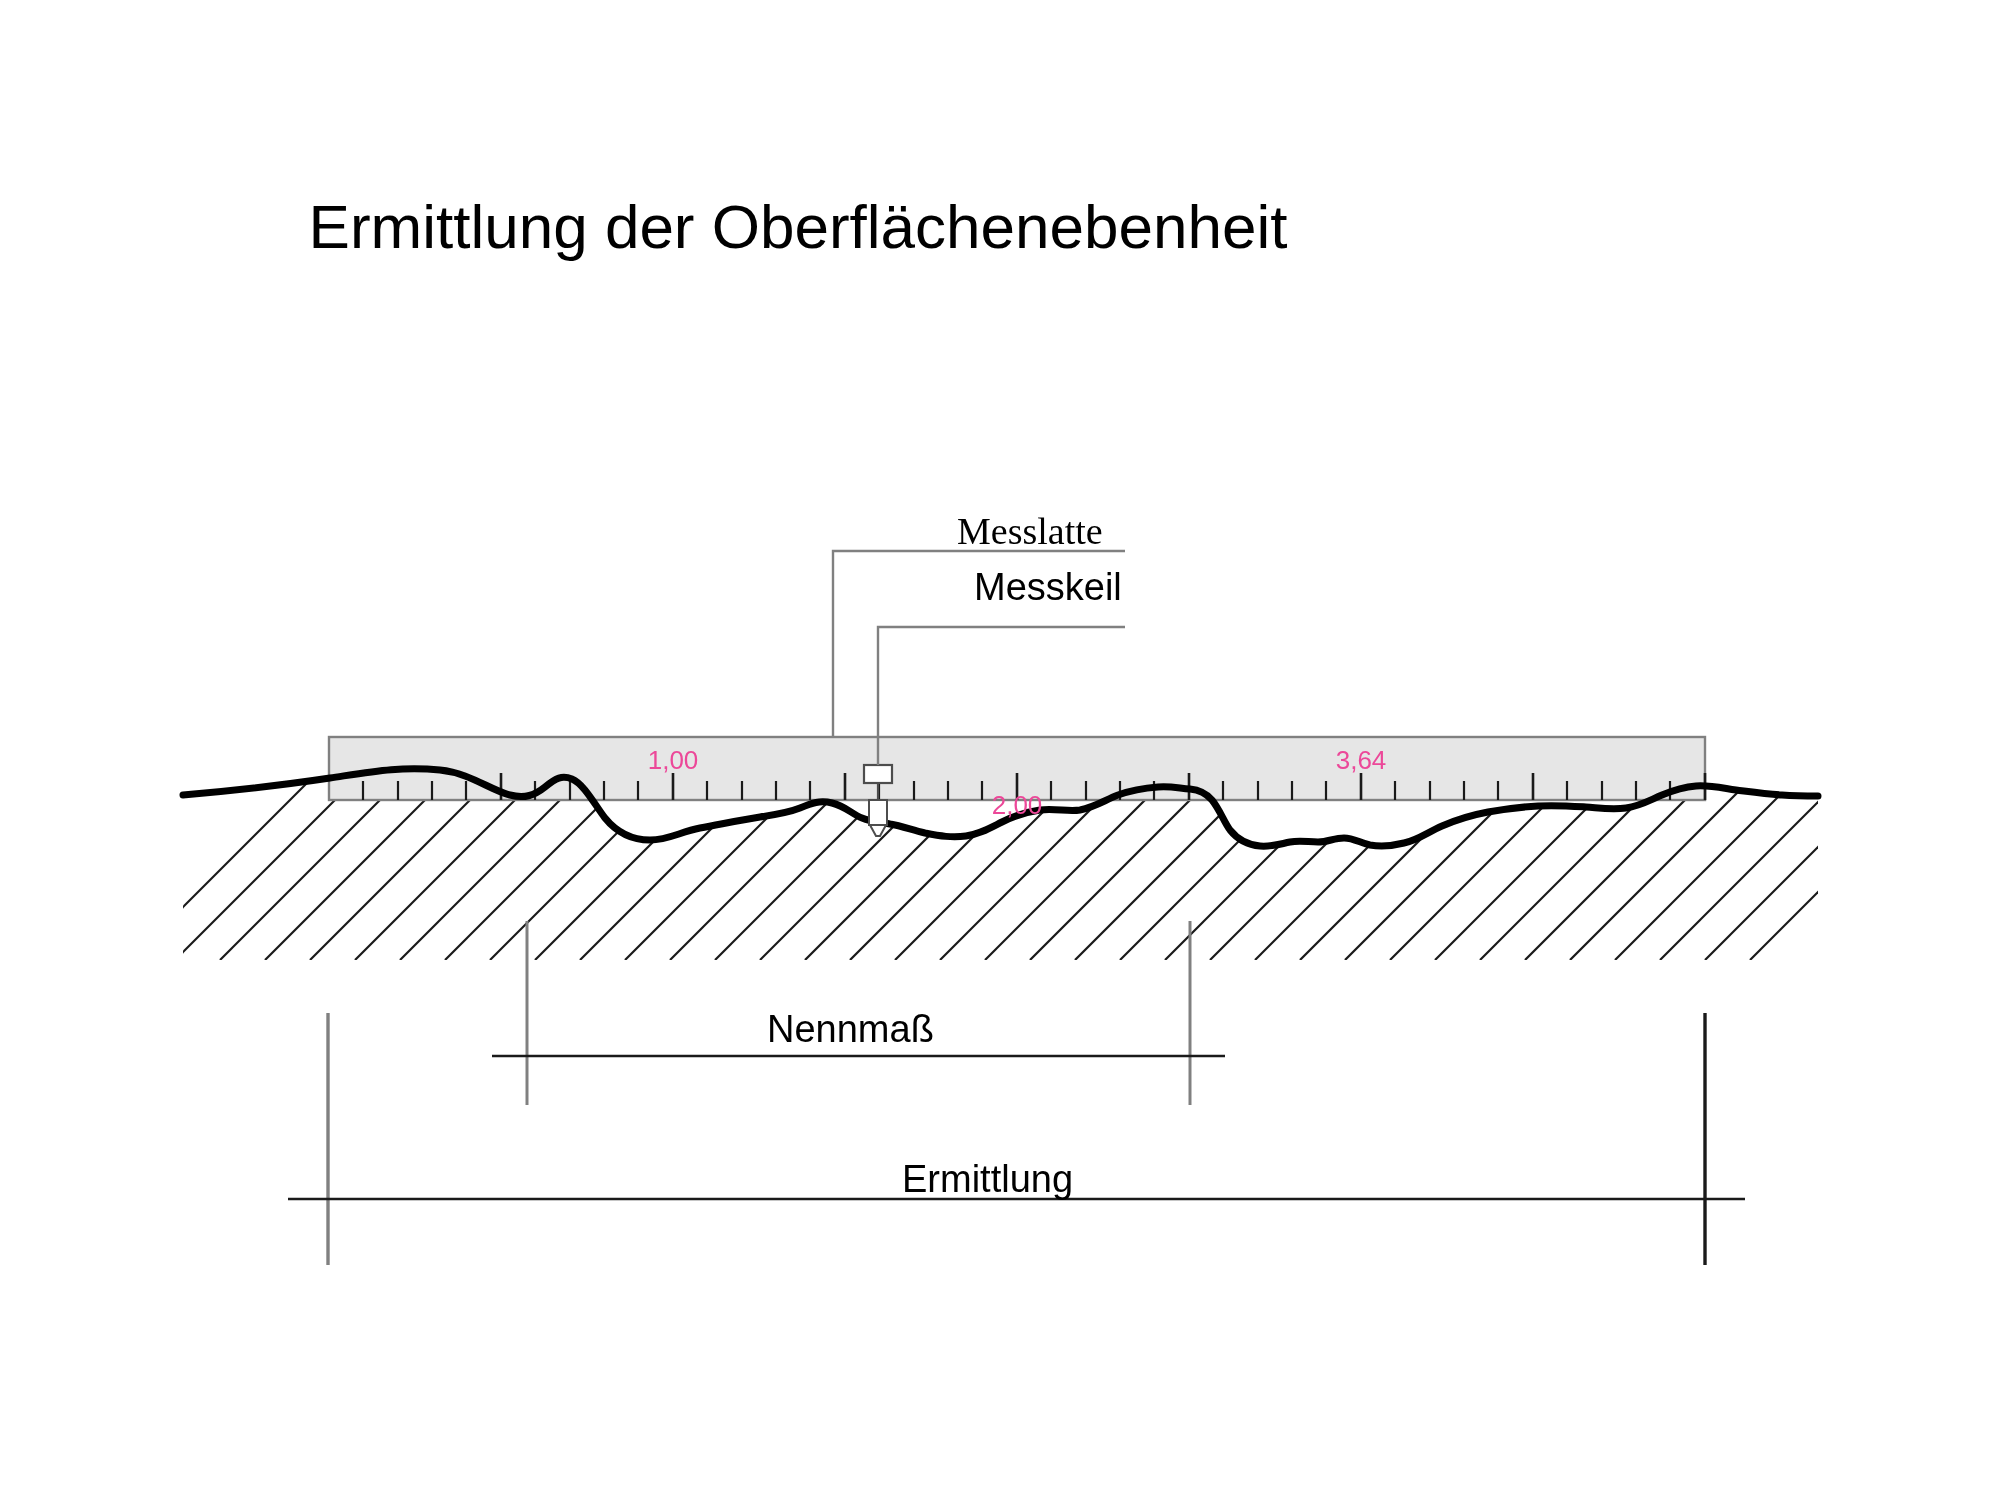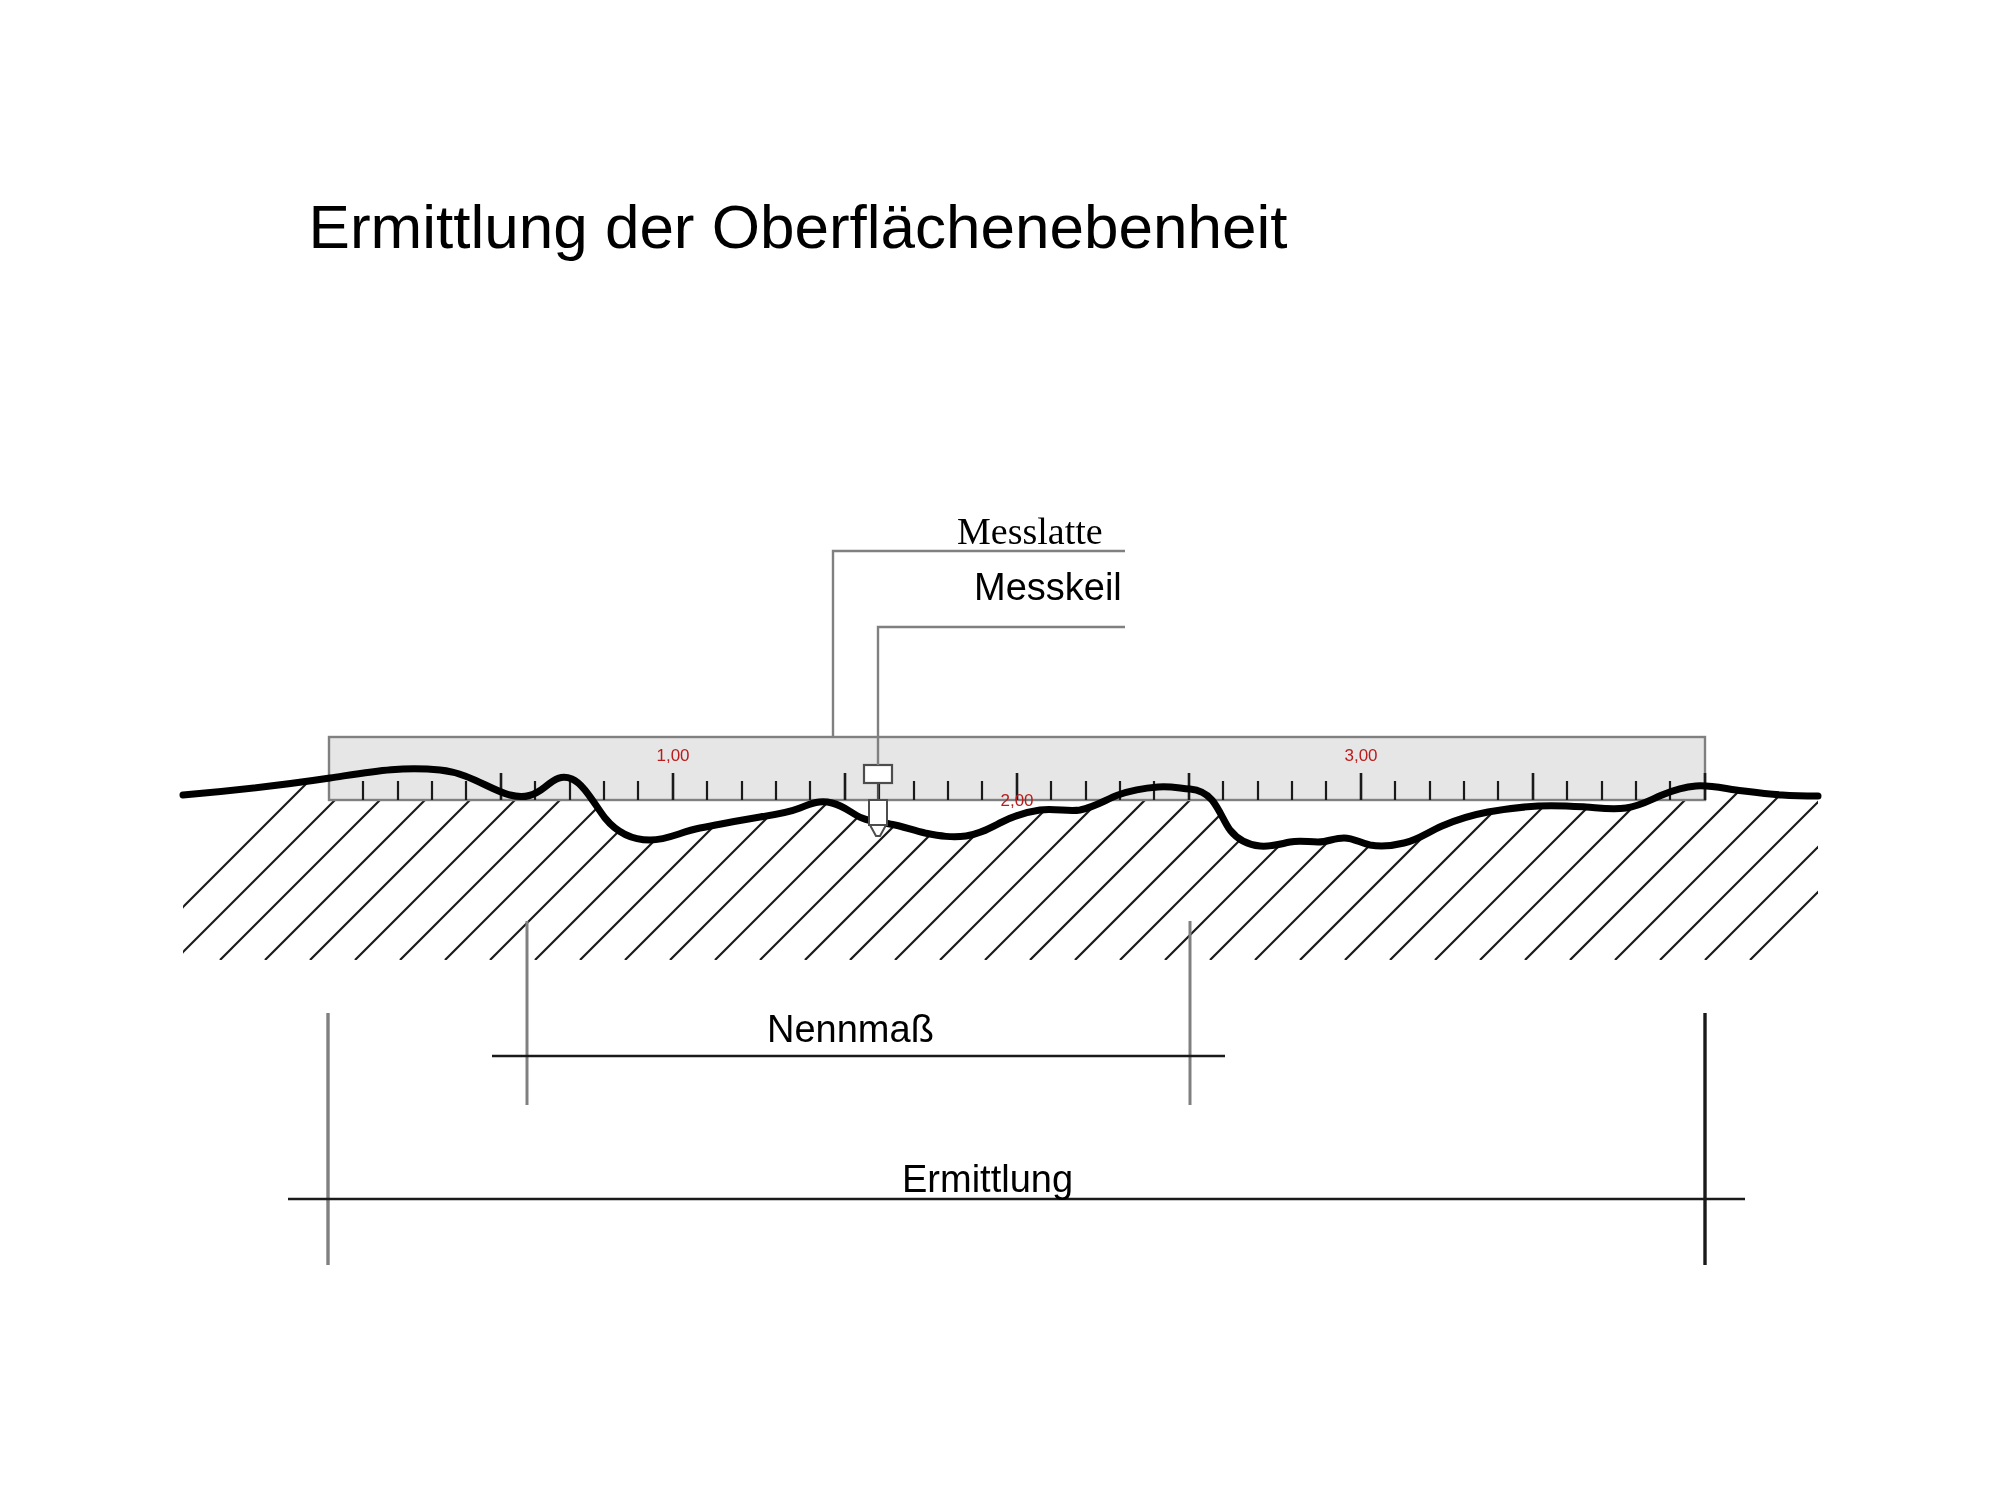--- a/index.html
+++ b/index.html
@@ -43,22 +43,22 @@
     color: #000000;
     white-space: nowrap;
     line-height: 1;
   }
   .lbl-messlatte { left: 957px; top: 512px; font-family: Liberation Serif, serif; }
   .lbl-messkeil  { left: 974px; top: 568px; }
   .lbl-nennmass  { left: 767px; top: 1010px; }
   .lbl-messstrecke { left: 902px; top: 1160px; }
   .tick-label {
     position: absolute;
-    font-size: 17px;
-    color: #b91c1c;
+    font-size: 26px;
+    color: #ec4899;
     white-space: nowrap;
     line-height: 1;
     transform: translateX(-50%);
   }
 </style>
 </head>
 <body>
 
 <div id="page">
 
@@ -266,20 +266,20 @@
 
     <g>
       <line x1="328" y1="1013" x2="328" y2="1265" stroke="#808080" stroke-width="3.4"></line>
       <line x1="1705" y1="1013" x2="1705" y2="1265" stroke="#1a1a1a" stroke-width="3.4"></line>
       <line x1="288" y1="1199" x2="1745" y2="1199" stroke="#1a1a1a" stroke-width="2.4"></line>
     </g>
   </svg>
 
   <div class="tick-label" style="left:673px; top:747px;">1,00</div>
   <div class="tick-label" style="left:1017px; top:792px;">2,00</div>
-  <div class="tick-label" style="left:1361px; top:747px;">3,00</div>
+  <div class="tick-label" style="left:1361px; top:747px;">3,64</div>
 
   <div class="lbl lbl-messlatte">Messlatte</div>
   <div class="lbl lbl-messkeil">Messkeil</div>
   <div class="lbl lbl-nennmass">Nennmaß</div>
   <div class="lbl lbl-messstrecke">Ermittlung</div>
 
 </div>
 
 </body></html>

